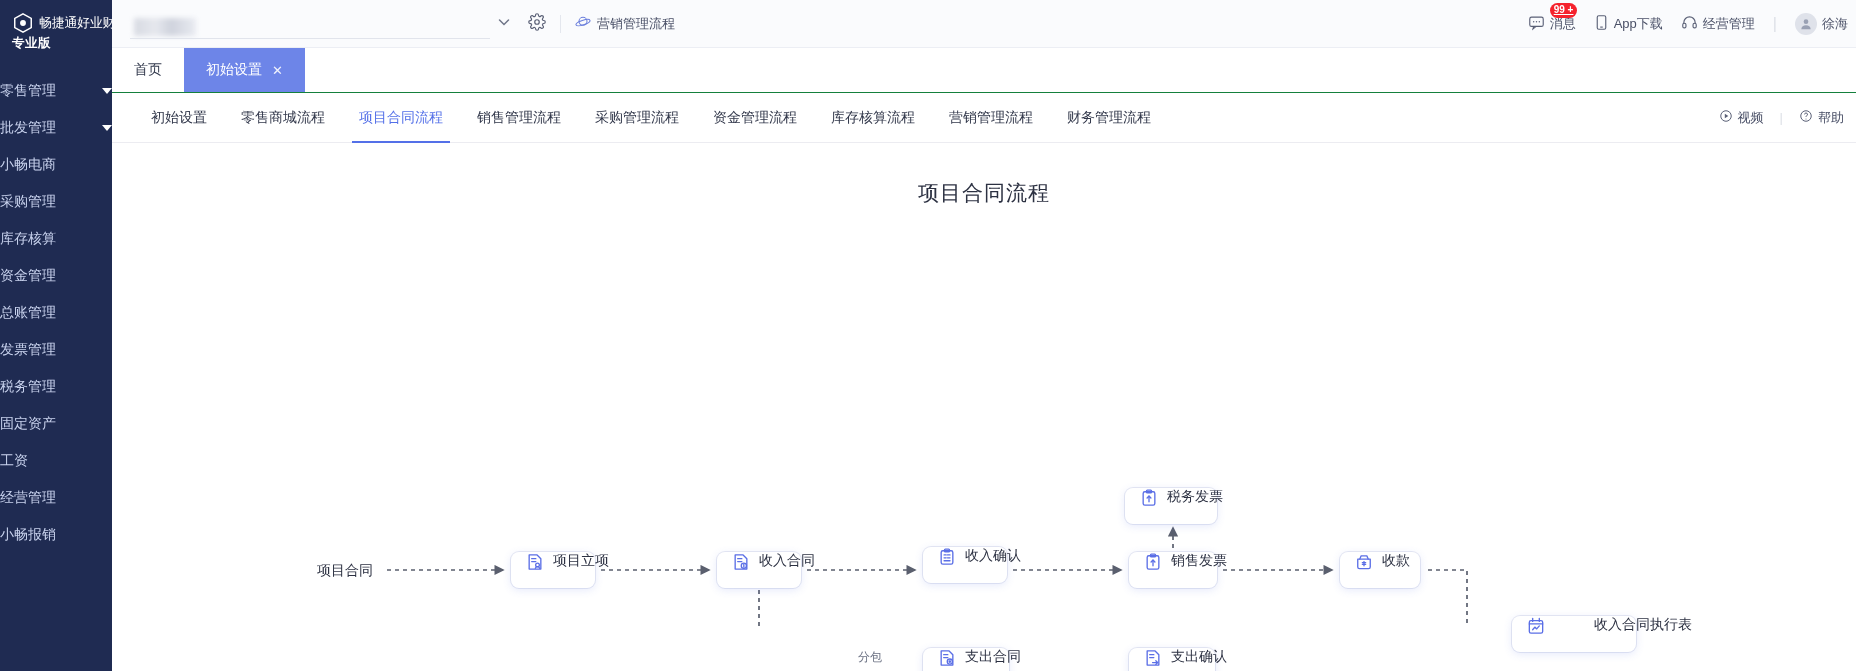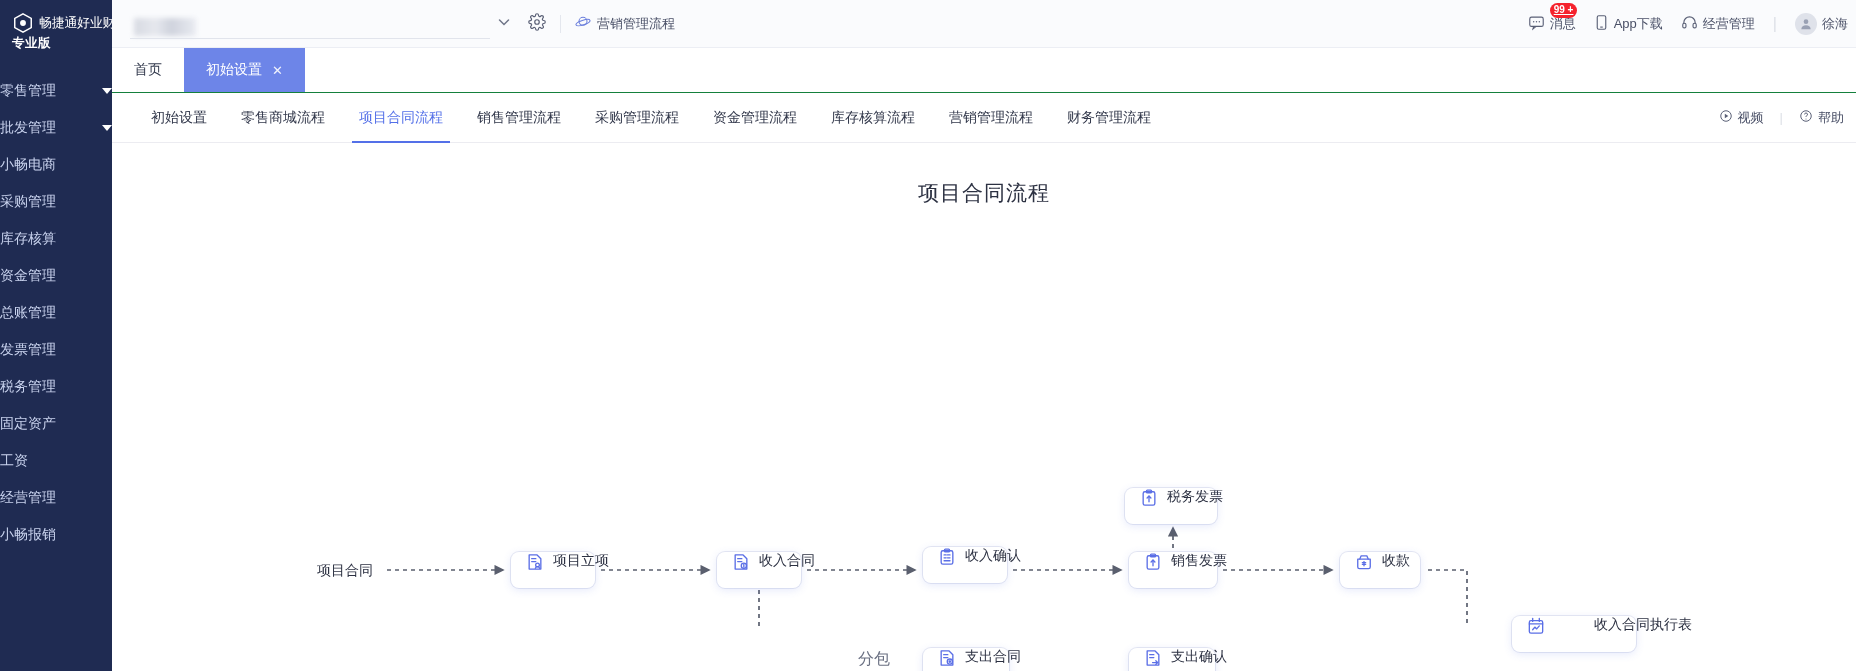--- a/index.html
+++ b/index.html
@@ -100,21 +100,21 @@
   .node {
     position:absolute; height:36px; background:#ffffff; border-radius:8px;
     box-shadow:0 2px 9px rgba(84,112,232,.16), 0 0 0 1px rgba(230,232,242,.9);
     display:flex; align-items:flex-start; padding:0 14px; gap:8px; cursor:pointer;
     white-space:nowrap;
   }
   .node .nlabel { font-size:14px; color:#2c3142; }
   .node svg { display:block; }
 
   .rowlabel { position:absolute; font-size:14px; color:#2c3142; white-space:nowrap; }
-  .edgelabel { position:absolute; font-size:16px; color:#6b7183; white-space:nowrap; }
+  .edgelabel { position:absolute; font-size:12px; color:#6b7183; white-space:nowrap; }
 
   .svg-edges { position:absolute; left:0; top:0; width:1744px; height:420px; pointer-events:none; }
 </style>
 </head>
 <body>
 
 <div id="app">
 
   <div class="sidebar">
     <div class="brand">

